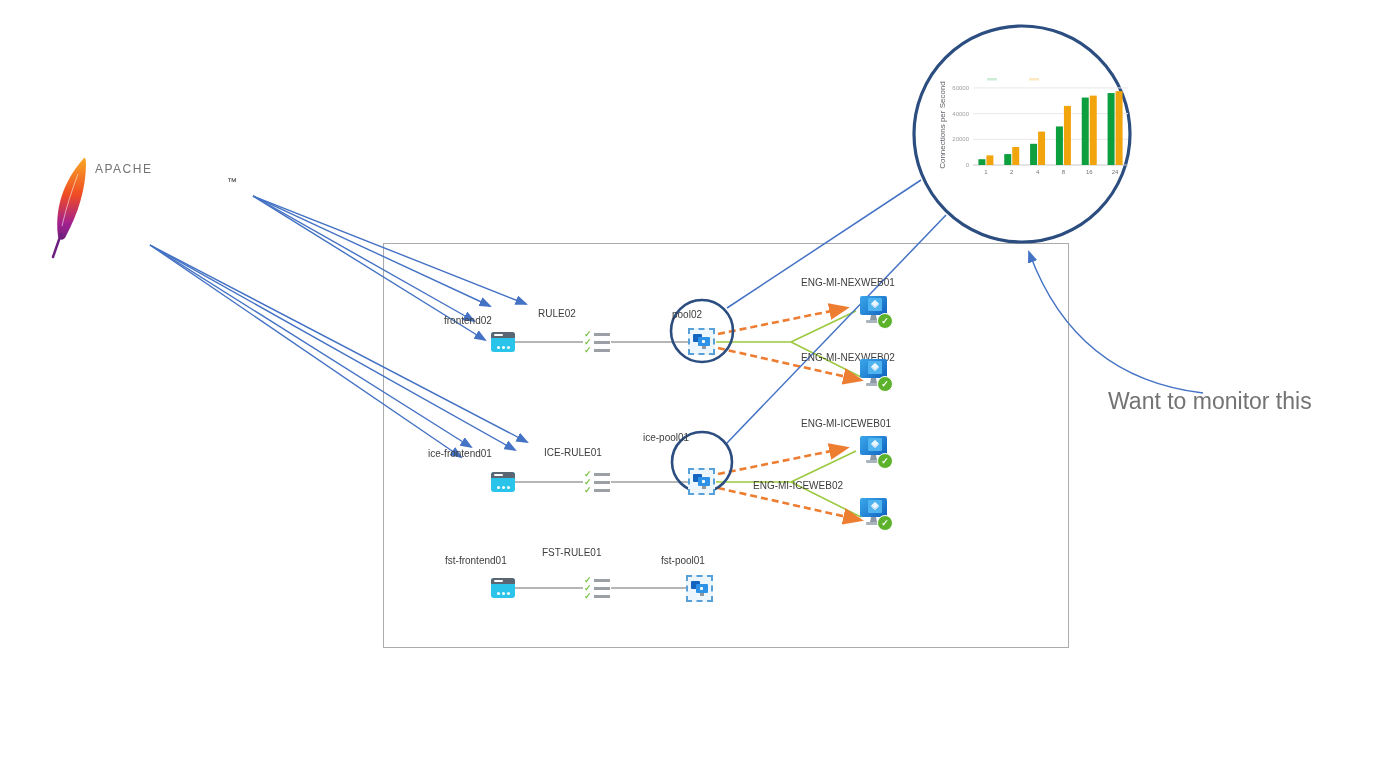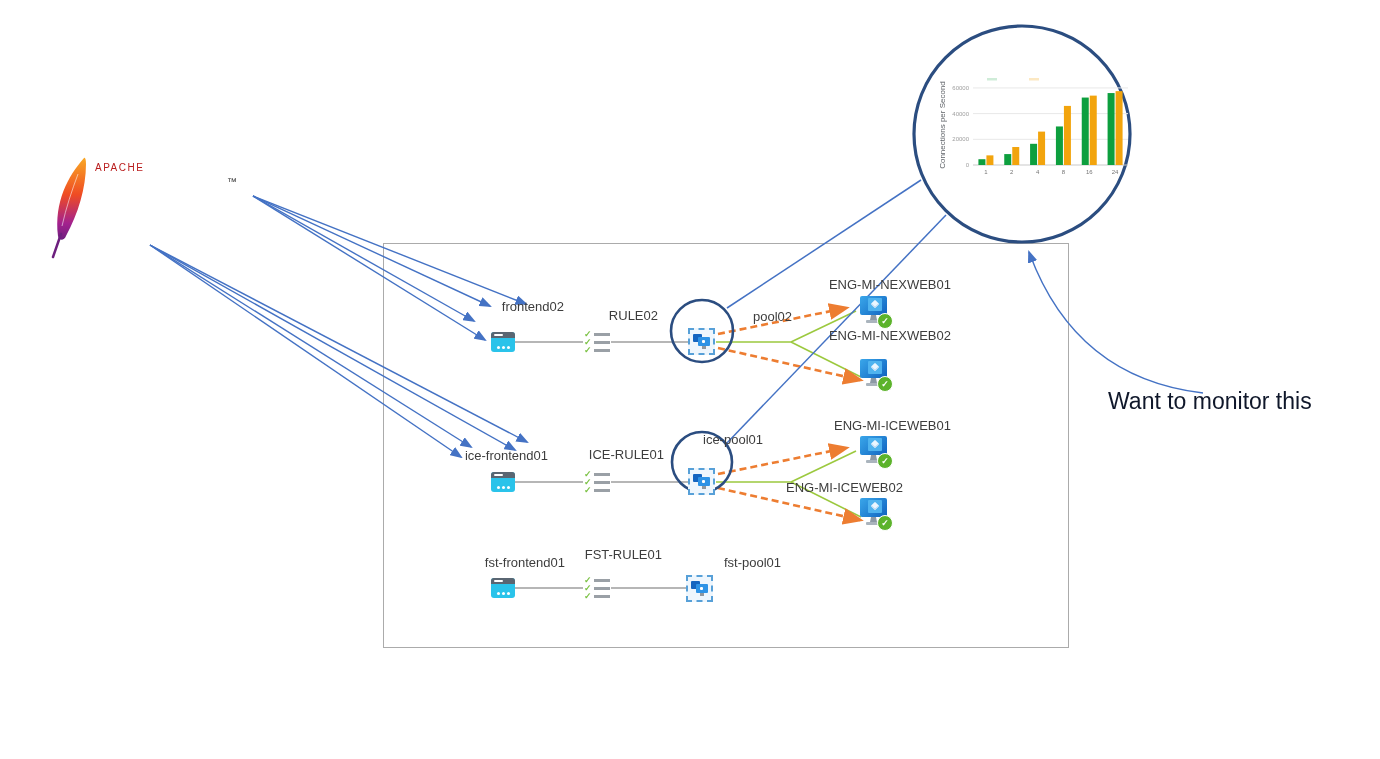--- a/index.html
+++ b/index.html
@@ -4,21 +4,21 @@
 <style>
   html,body{margin:0;padding:0;background:#fff;}
   #canvas{position:relative;width:1380px;height:759px;background:#fff;overflow:hidden;
           font-family:"Liberation Sans",sans-serif;}
   
   #overlay{position:absolute;left:0;top:0;width:1380px;height:759px;pointer-events:none;z-index:3;}
   
   #lb-box{position:absolute;left:383px;top:243px;width:684px;height:403px;
           border:1px solid #ababab;background:#fff;z-index:1;}
   
-  .lbl{position:absolute;width:150px;text-align:right;font-size:13px;color:#3d3d3d;z-index:4;}
+  .lbl{position:absolute;width:150px;text-align:left;font-size:10px;color:#3d3d3d;z-index:4;}
   .lbl.sm{width:120px;}
   
   .fe-icon{position:absolute;width:24px;height:20px;border-radius:3px;background:#2ac3ea;
            overflow:hidden;z-index:4;}
   .fe-icon .bar{position:absolute;top:0;left:0;right:0;height:6px;background:#5a6672;}
   .fe-icon .bar::after{content:"";position:absolute;top:2px;left:3px;width:9px;height:2px;
            background:#fff;border-radius:1px;}
   .fe-icon .dots{position:absolute;left:0;right:0;bottom:3px;display:flex;justify-content:center;gap:2px;}
   .fe-icon .dots i{width:3px;height:3px;border-radius:50%;background:#fff;}
   
@@ -48,32 +48,32 @@
   .vm-stand{position:absolute;left:12px;top:19px;width:7px;height:5px;background:#8d99a5;
            clip-path:polygon(15% 0,85% 0,100% 100%,0 100%);}
   .vm-base{position:absolute;left:8px;top:24px;width:15px;height:3px;background:#aab4bd;border-radius:1px;}
   .vm-badge{position:absolute;right:3px;bottom:1px;width:14px;height:14px;border-radius:50%;
            background:#5cb32b;border:1.5px solid #fff;box-sizing:content-box;color:#fff;
            font-size:9px;line-height:14px;text-align:center;font-weight:bold;}
   .vm-badge::after{content:"\2713";}
   
   #logo{position:absolute;left:46px;top:152px;width:230px;height:110px;z-index:2;}
   #feather{position:absolute;left:2px;top:4px;}
-  #apache-lbl{position:absolute;left:49px;top:10px;font-size:10px;letter-spacing:1.5px;
-              color:#b91c1c;font-weight:500;}
+  #apache-lbl{position:absolute;left:49px;top:10px;font-size:12px;letter-spacing:1.5px;
+              color:#737373;font-weight:500;}
   #jmeter-lbl{position:absolute;left:42px;top:16px;font-size:44px;font-weight:bold;
               letter-spacing:-1px;color:#0d0d0d;}
   #tm-lbl{position:absolute;left:181px;top:24px;font-size:10px;color:#333;}
   
   #chart-wrap{position:absolute;left:925px;top:55px;width:210px;height:125px;z-index:4;}
   #chart-ylabel{position:absolute;left:856px;top:119px;width:175px;height:12px;z-index:4;
                 transform:rotate(-90deg);transform-origin:center;font-size:8px;color:#5f6368;
                 text-align:center;}
   
-  #annotation{position:absolute;left:1108px;top:388px;font-size:23px;color:#0f172a;z-index:4;text-align:right;}
+  #annotation{position:absolute;left:1108px;top:388px;font-size:23px;color:#737373;z-index:4;text-align:right;}
 </style>
 </head>
 <body>
 
 <div id="canvas">
 
   <div id="lb-box"></div>
 
   <svg id="overlay" viewBox="0 0 1380 759">
     <defs>
@@ -143,21 +143,21 @@
         </linearGradient>
       </defs>
       <path d="M36 2 C 20 20, 6 46, 10 80 C 11 85, 16 85, 18 80 C 30 58, 38 32, 38 8 C 38 3, 37 1, 36 2 Z" fill="url(#fg)"></path>
       <path d="M13 78 L5 101" stroke="#6d1f7e" stroke-width="2.5" fill="none" stroke-linecap="round"></path>
       <path d="M30 18 C 24 34, 18 52, 14 70" stroke="#ffffff" stroke-width="1" fill="none" opacity="0.55"></path>
     </svg>
     <span id="apache-lbl">APACHE</span>
     <span id="tm-lbl">™</span>
   </div>
 
-  <div class="lbl sm" style="left:444px;top:299px">frontend02</div>
+  <div class="lbl sm" style="left:444px;top:315px">frontend02</div>
   <div class="lbl sm" style="left:538px;top:308px">RULE02</div>
   <div class="lbl sm" style="left:672px;top:309px">pool02</div>
   <div class="fe-icon" style="left:491px;top:332px">
     <span class="bar"></span>
       <span class="dots">
         <i></i>
         <i></i>
         <i></i>
       </span>
   </div>
@@ -245,21 +245,21 @@
     <span class="vm-screen">
         <span class="vm-inner">
           <span class="vm-cube"></span>
         </span>
       </span>
     <span class="vm-stand"></span>
       <span class="vm-base"></span>
     <span class="vm-badge"></span>
   </div>
 
-  <div class="lbl" style="left:801px;top:328px">ENG-MI-NEXWEB02</div>
+  <div class="lbl" style="left:801px;top:352px">ENG-MI-NEXWEB02</div>
   <div class="vm-icon" style="left:858px;top:359px">
     <span class="vm-screen">
         <span class="vm-inner">
           <span class="vm-cube"></span>
         </span>
       </span>
     <span class="vm-stand"></span>
       <span class="vm-base"></span>
     <span class="vm-badge"></span>
   </div>

